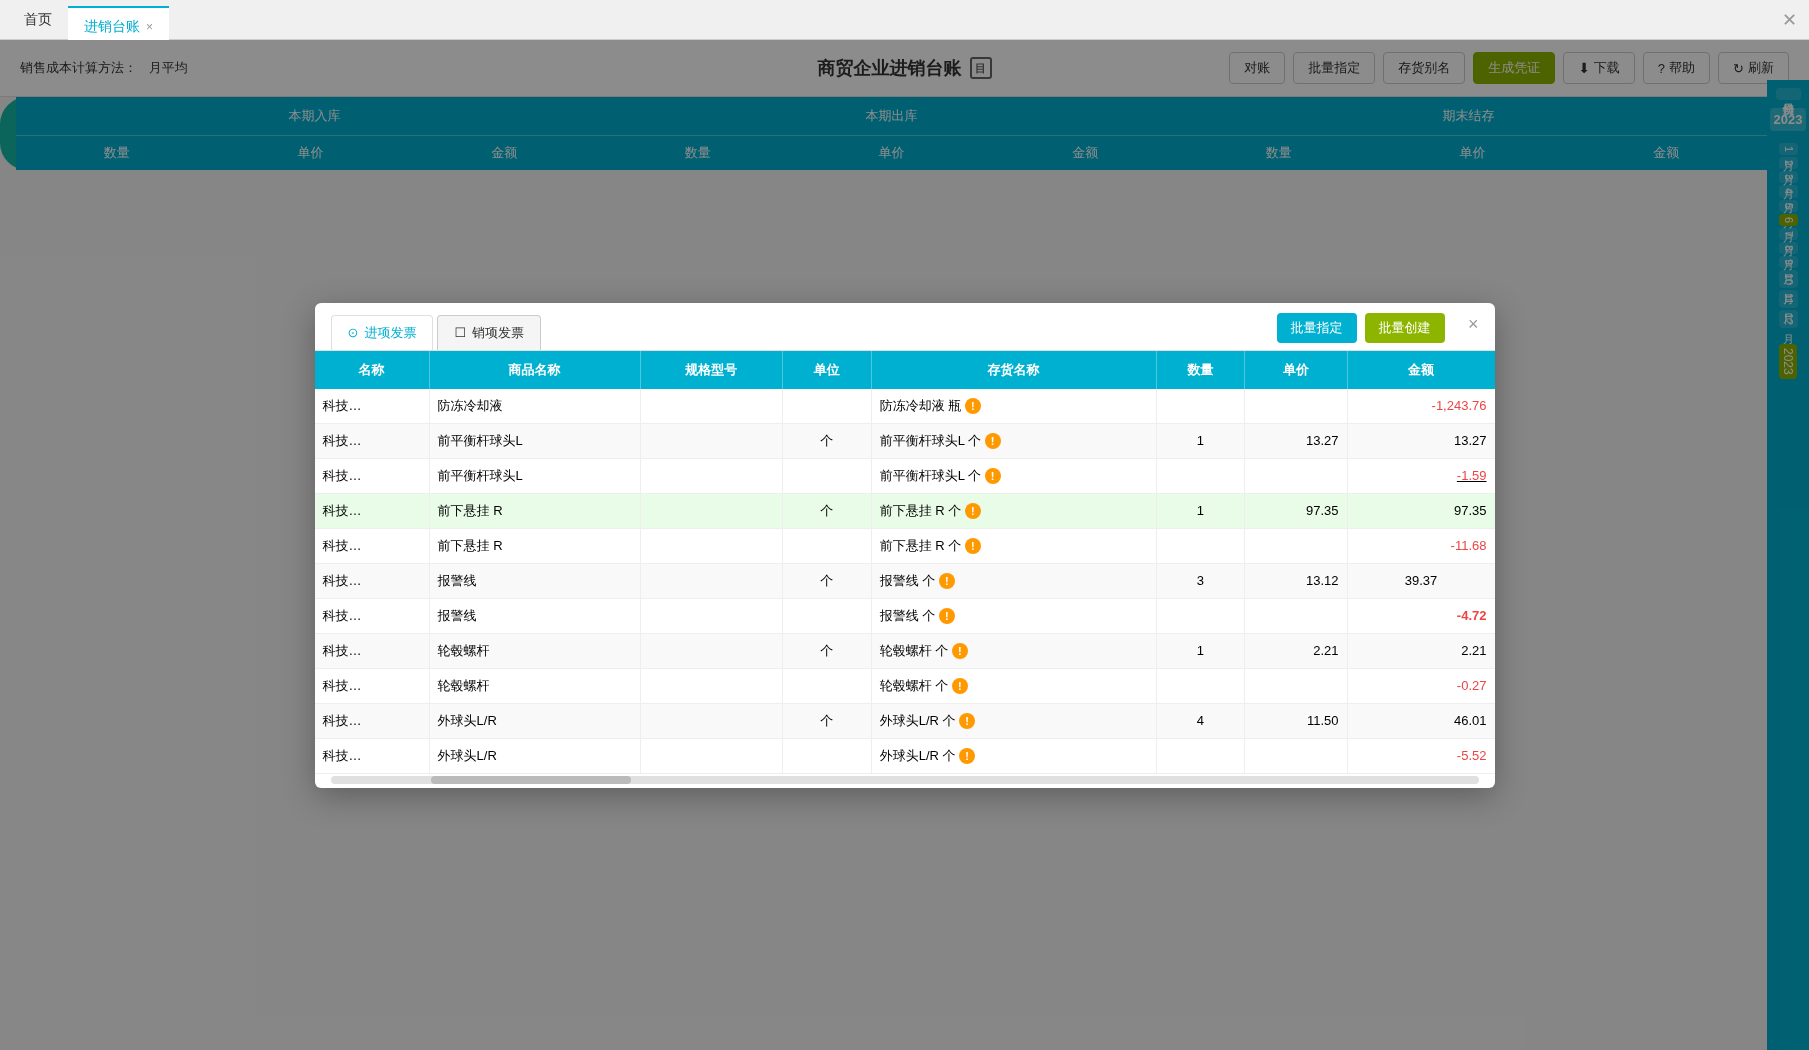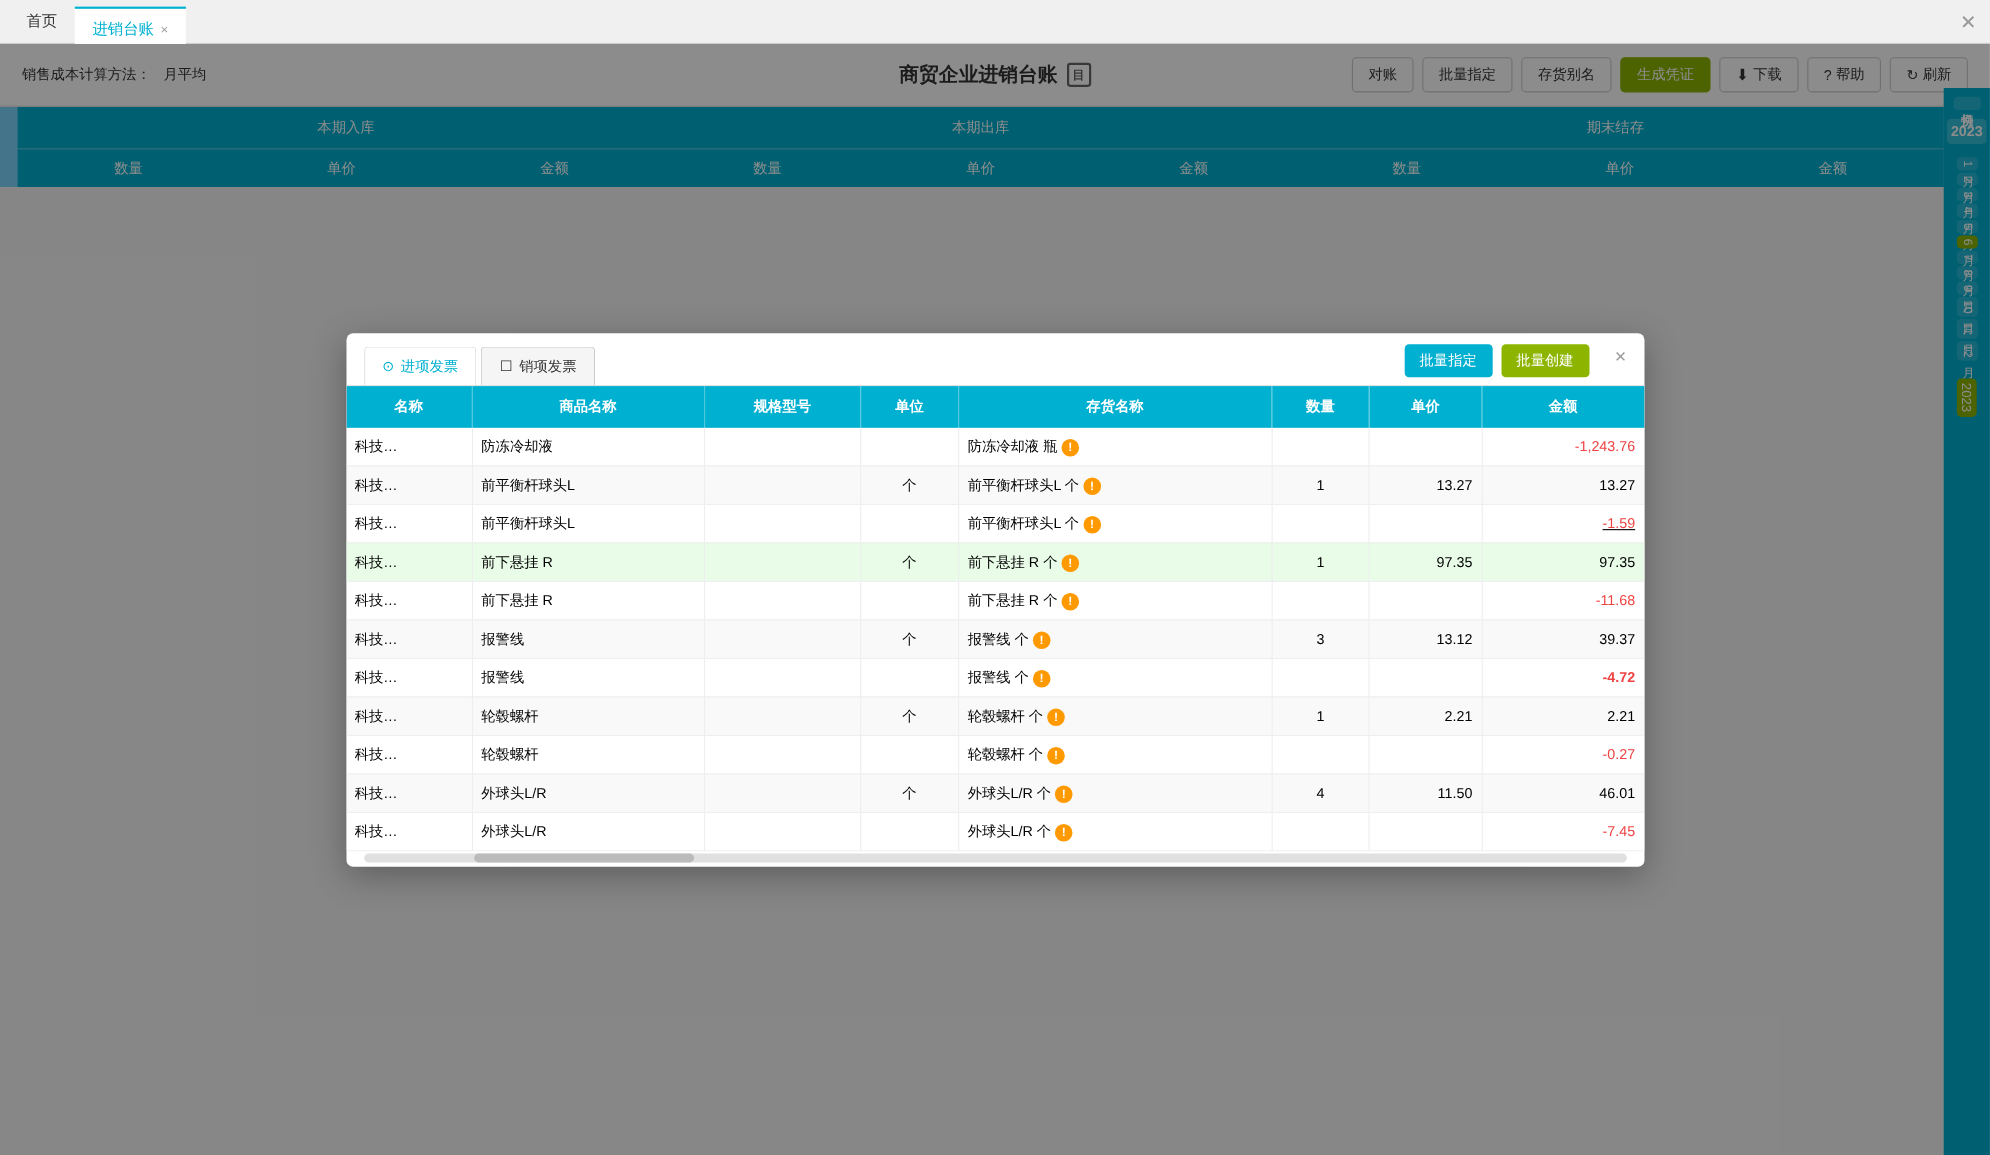--- a/index.html
+++ b/index.html
@@ -289,21 +289,22 @@
       left: 100px;
       width: 200px;
       height: 8px;
       background: #bbb;
       border-radius: 4px;
     }
 
     
     .bg-table-area {
       padding: 0 0 0 16px;
-      background: #7dd3fc;
+      background: #14b8a6;
+      border-radius: 27px;
     }
 
     .right-sidebar {
       position: absolute;
       right: 0;
       top: 40px;
       width: 42px;
       background: #00b0d0;
       bottom: 0;
       display: flex;
@@ -517,21 +518,21 @@
                 <td style="text-align: right;"><span class="negative">-11.68</span></td>
               </tr>
               <tr>
                 <td style="text-align: left;">科技…</td>
                 <td style="text-align: left;">报警线</td>
                 <td style="text-align: center;"></td>
                 <td style="text-align: center;">个</td>
                 <td style="text-align: left;"><span>报警线 个</span> <span class="warn-icon">!</span></td>
                 <td style="text-align: center;">3</td>
                 <td style="text-align: right;">13.12</td>
-                <td style="text-align: right;">39.37</td>
+                <td style="text-align: center;">39.37</td>
               </tr>
               <tr>
                 <td style="text-align: left;">科技…</td>
                 <td style="text-align: left;">报警线</td>
                 <td style="text-align: center;"></td>
                 <td style="text-align: center;"></td>
                 <td style="text-align: left;"><span>报警线 个</span> <span class="warn-icon">!</span></td>
                 <td style="text-align: center;"></td>
                 <td style="text-align: right;"></td>
                 <td style="text-align: right; font-weight: bold;"><span class="negative">-4.72</span></td>
@@ -567,21 +568,21 @@
                 <td style="text-align: right;">46.01</td>
               </tr>
               <tr>
                 <td style="text-align: left;">科技…</td>
                 <td style="text-align: left;">外球头L/R</td>
                 <td style="text-align: center;"></td>
                 <td style="text-align: center;"></td>
                 <td style="text-align: left;"><span>外球头L/R 个</span> <span class="warn-icon">!</span></td>
                 <td style="text-align: center;"></td>
                 <td style="text-align: right;"></td>
-                <td style="text-align: right;"><span class="negative">-7.45</span></td>
+                <td style="text-align: right;"><span class="negative">-5.52</span></td>
               </tr>
             </tbody>
         </table>
       </div>
 
       <div class="scrollbar-track">
         <div class="scrollbar-thumb"></div>
       </div>
 
 

